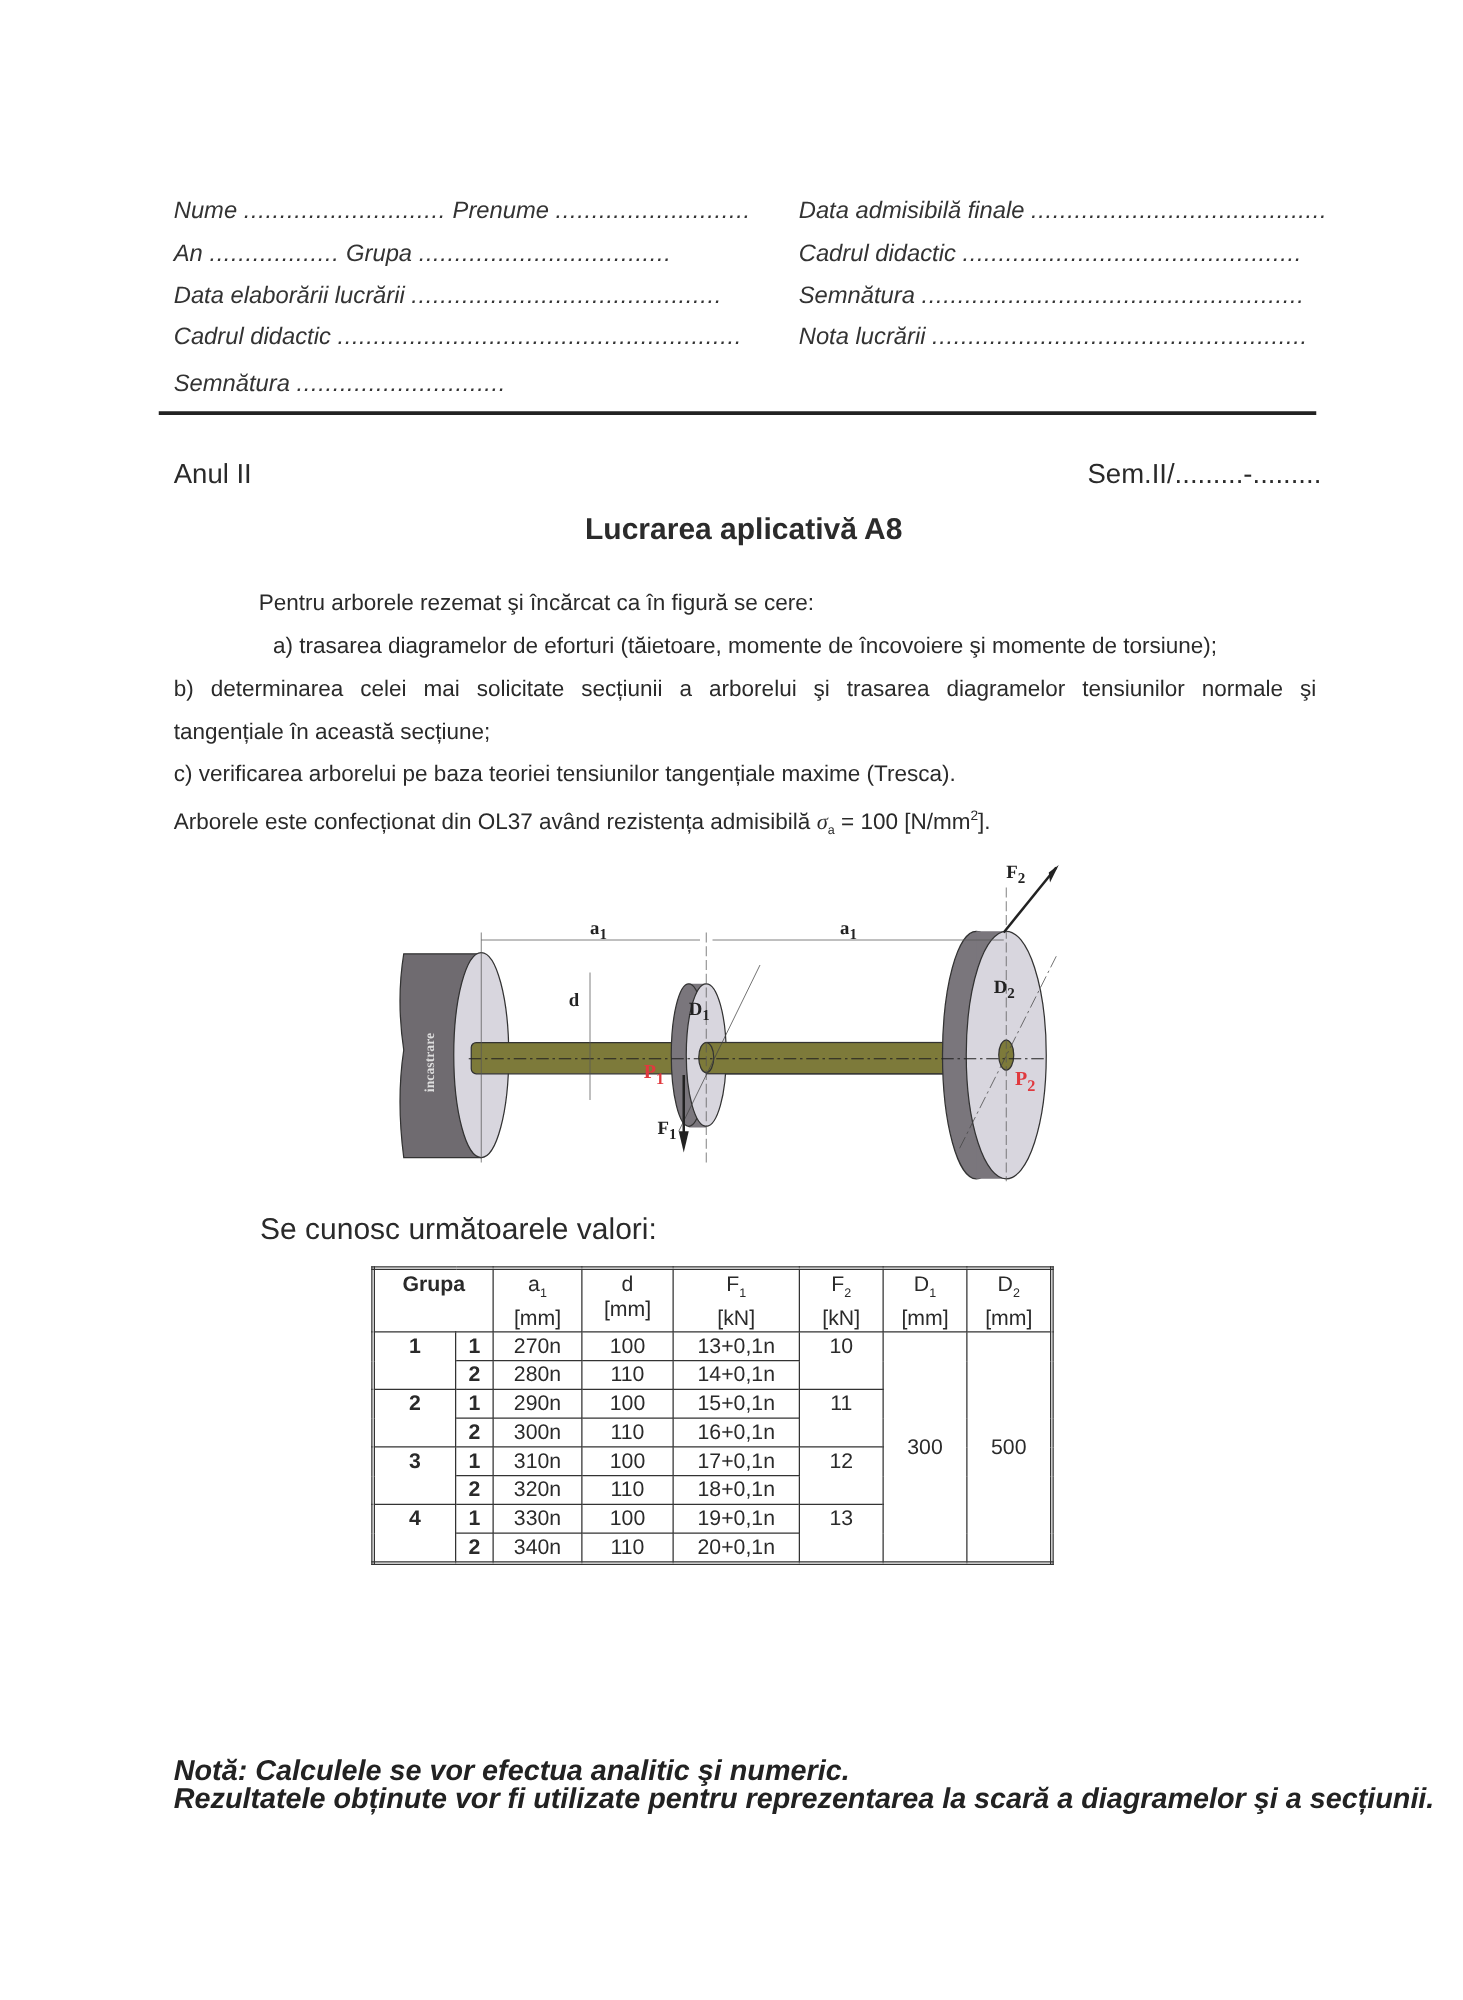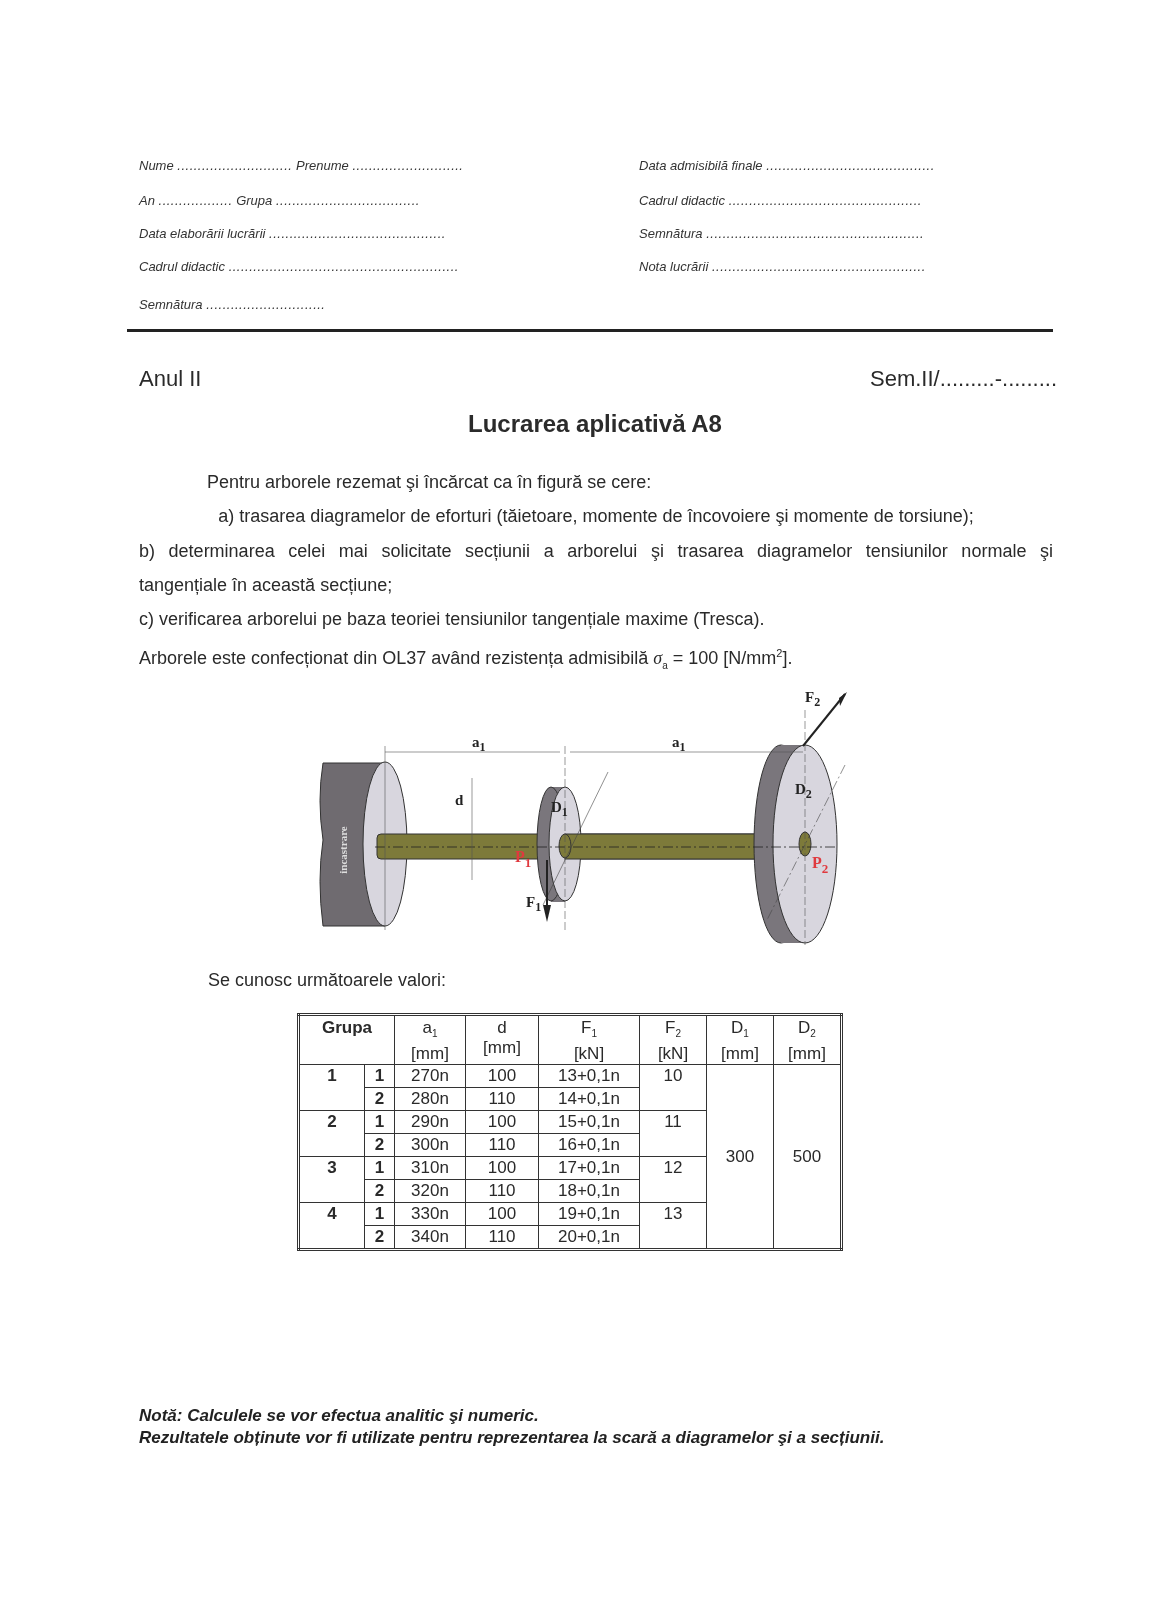--- a/index.html
+++ b/index.html
@@ -1,32 +1,32 @@
 <!DOCTYPE html>
 <html><head>
 <meta charset="utf-8">
 <style>
   html, body { margin:0; padding:0; }
   body { width:1170px; height:1600px; background:#ffffff; position:relative; font-family:"Liberation Sans", sans-serif; color:#2a2a2a; overflow:hidden; }
-  .hdr { position:absolute; font-style:italic; font-size:13px; color:#333; white-space:nowrap; }
+  .hdr { position:absolute; font-style:italic; font-size:19px; color:#333; white-space:nowrap; }
   .dots { letter-spacing:0.5px; }
   .rule { position:absolute; left:127px; top:329px; width:926px; height:3px; background:#222; }
   .meta { position:absolute; font-size:22px; color:#2a2a2a; }
   .title { position:absolute; left:0; width:1190px; top:410px; text-align:center; font-size:24px; font-weight:bold; color:#2b2b2b; }
   .para { position:absolute; left:139px; width:914px; font-size:18px; line-height:33px; color:#2a2a2a; }
   .justify { text-align:justify; text-align-last:justify; }
   .sigma { font-family:"Liberation Serif", serif; font-style:italic; }
   .figure { position:absolute; left:315px; top:690px; width:560px; height:260px; }
-  .caption { position:absolute; left:208px; top:970px; font-size:18px; color:#2a2a2a; }
+  .caption { position:absolute; left:208px; top:970px; font-size:24px; color:#2a2a2a; }
   table.data { position:absolute; left:297px; top:1013px; border-collapse:collapse; border:3px double #333; font-size:17px; color:#2a2a2a; }
   table.data td { border:1px solid #333; text-align:center; padding:0 4px; height:22px; line-height:22px; }
   table.data th { border:1px solid #333; font-weight:normal; text-align:center; vertical-align:top; padding:2px 4px 0 4px; line-height:20px; }
   table.data .grp { font-weight:bold; }
   table.data .top { vertical-align:top; }
-  .note { position:absolute; left:139px; top:1405px; font-size:17px; font-weight:bold; font-style:italic; color:#222; line-height:22px; }
+  .note { position:absolute; left:139px; top:1405px; font-size:23px; font-weight:bold; font-style:italic; color:#222; line-height:22px; }
 </style>
 </head>
 <body>
 
 <div class="hdr" style="left:139px;top:158px;">
   <span>Nume</span>
   <span class="dots">............................</span>
   <span>Prenume</span>
   <span class="dots">...........................</span>
 </div>

